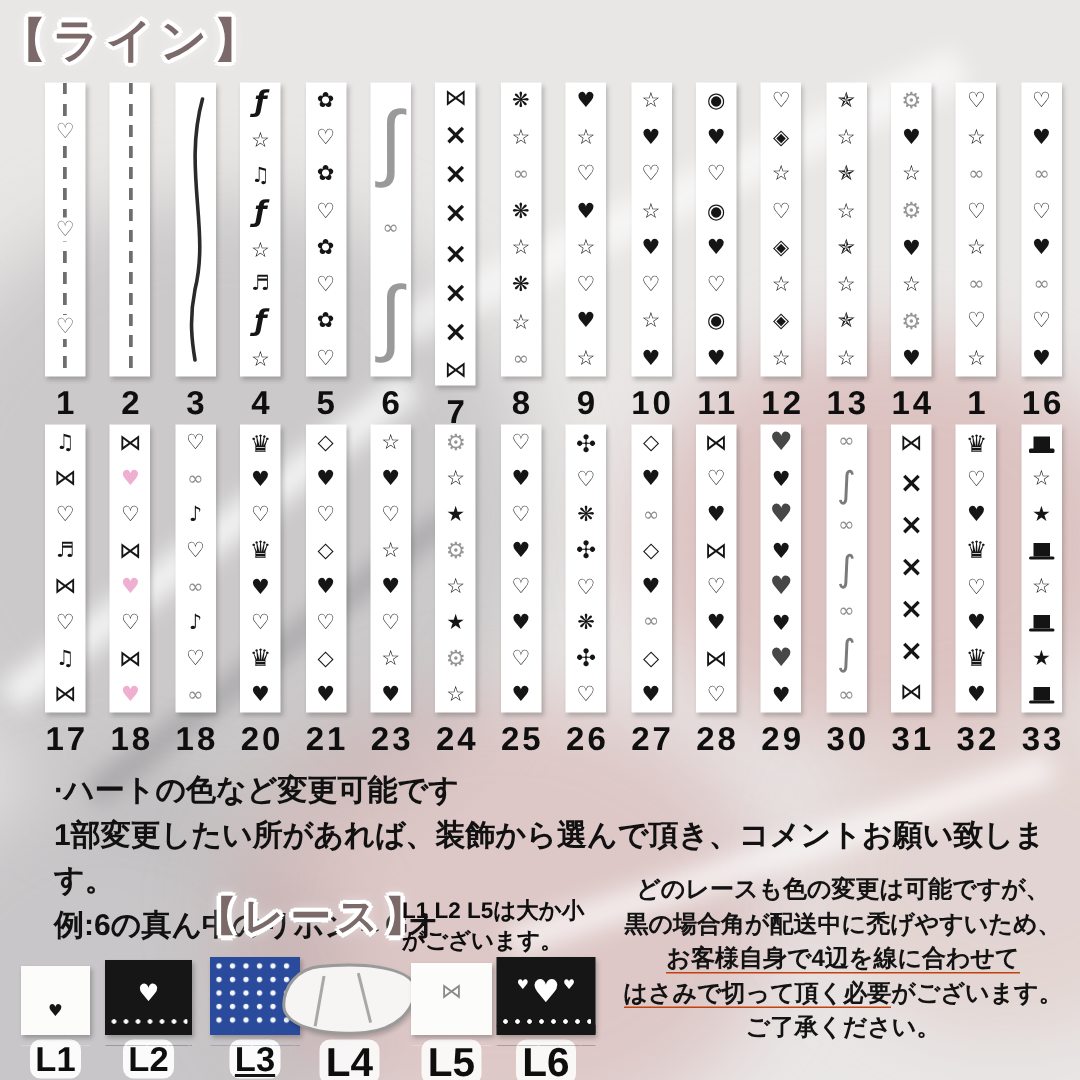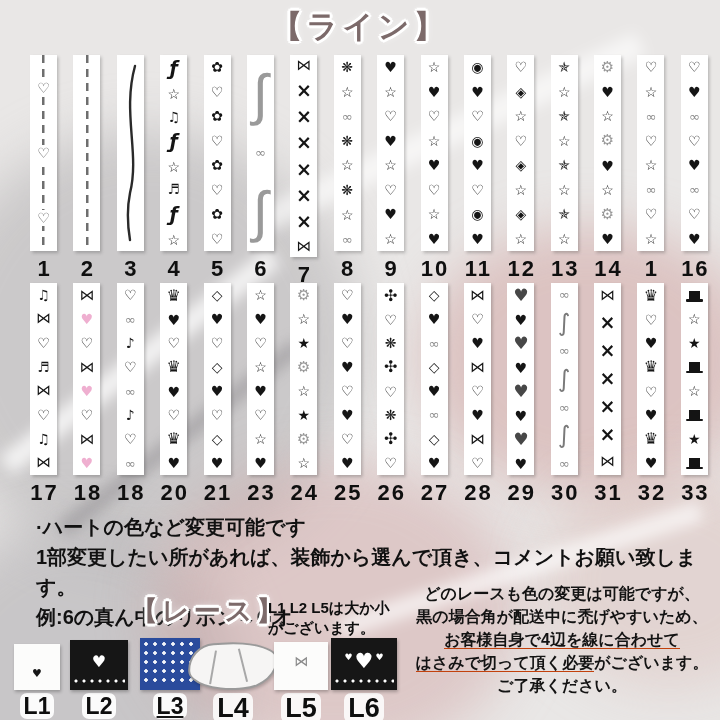--- a/index.html
+++ b/index.html
@@ -20,21 +20,21 @@
   .s1{left:-30px;top:350px;width:340px;height:22px;background:rgba(255,255,255,.75);transform:rotate(-38deg);}
   .s2{left:30px;top:430px;width:300px;height:16px;background:rgba(122,120,124,.4);transform:rotate(-38deg);}
   .s3{left:240px;top:120px;width:420px;height:26px;background:rgba(255,255,255,.6);transform:rotate(-25deg);}
   .s4{left:330px;top:560px;width:380px;height:20px;background:rgba(255,255,255,.65);transform:rotate(-18deg);}
   
   .sec-title{
     position:absolute;z-index:1;font-weight:700;color:#7c6a6a;letter-spacing:4px;
     text-shadow:-2px -2px 0 #fff,2px -2px 0 #fff,-2px 2px 0 #fff,2px 2px 0 #fff,
                 -3px 0 0 #fff,3px 0 0 #fff,0 -3px 0 #fff,0 3px 0 #fff,0 0 9px rgba(255,255,255,.95);
   }
-  .line-title{top:6px;left:0;width:720px;text-align:center;font-size:31px;}
+  .line-title{top:6px;left:0;width:720px;text-align:left;font-size:31px;}
   .lace-title{top:593px;left:131px;font-size:27px;text-align:right;}
   
   .pattern-row{position:absolute;left:30px;width:678px;display:flex;justify-content:space-between;z-index:1;}
   #prow1{top:55px;}
   #prow2{top:283px;}
   .slot{display:flex;flex-direction:column;align-items:center;width:27px;}
   .strip{
     width:27px;height:196px;background:#fff;box-shadow:1.5px 2px 3px rgba(50,50,50,.28);
     display:flex;flex-direction:column;align-items:center;justify-content:space-around;
     overflow:hidden;

